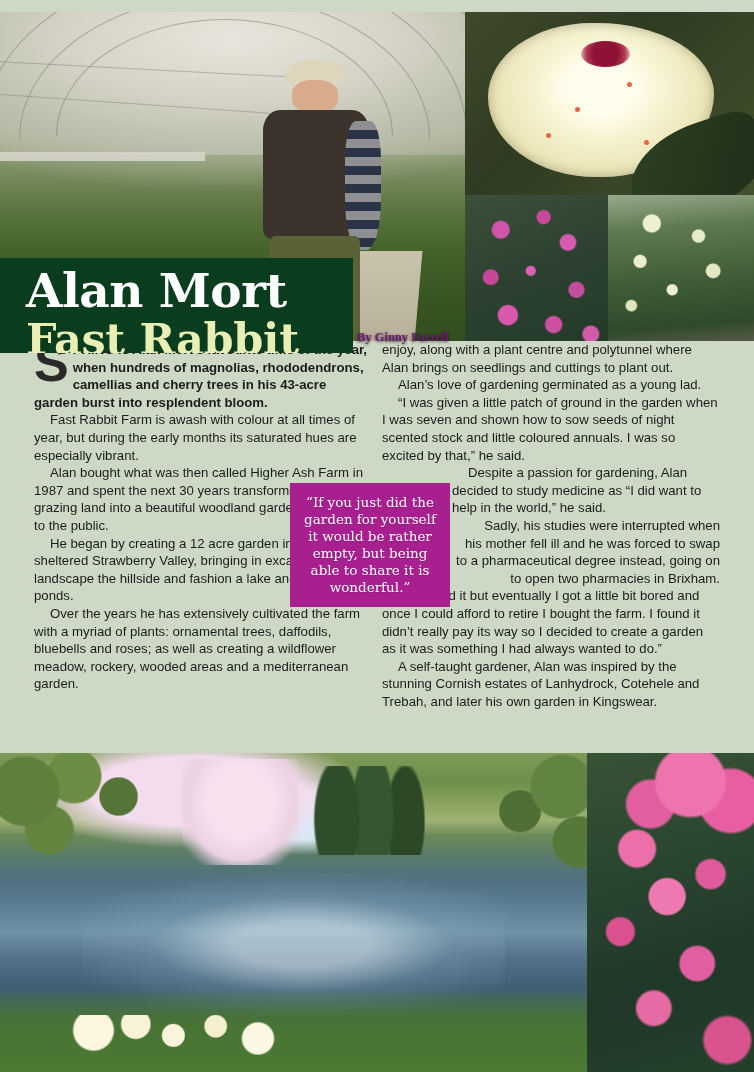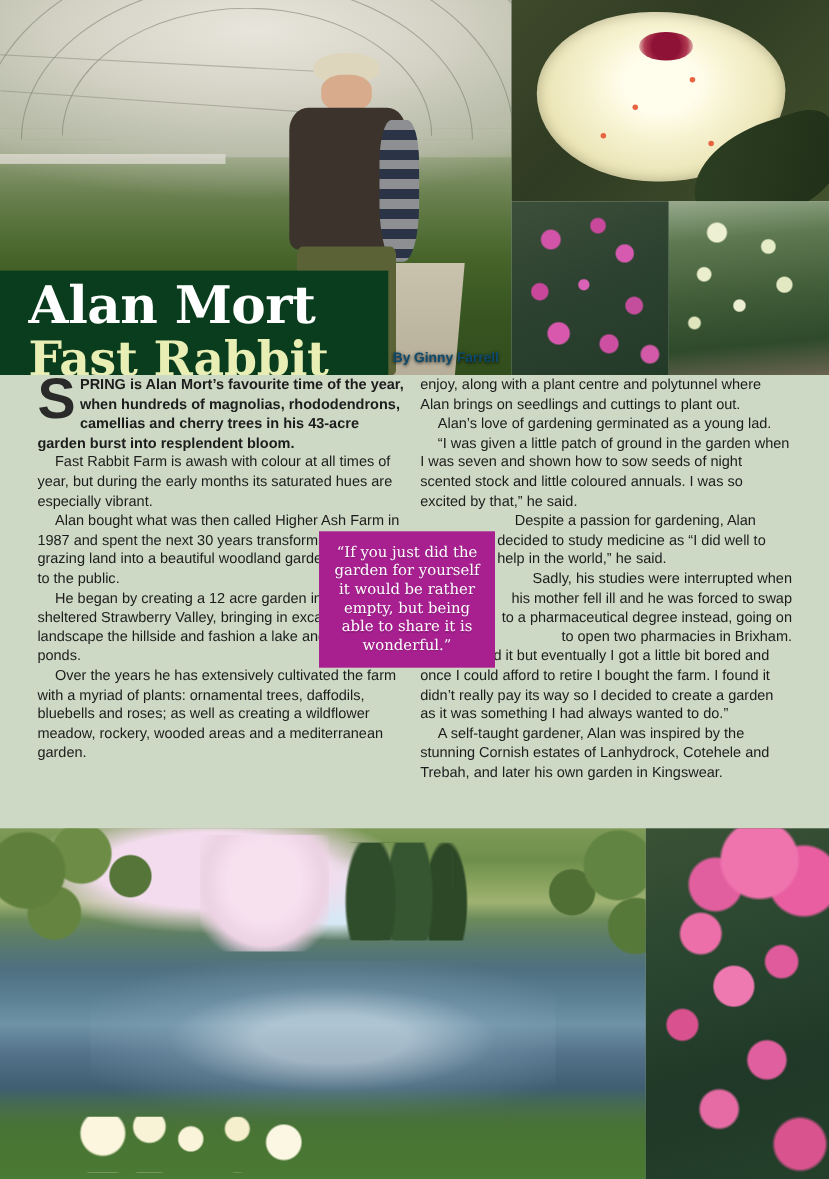--- a/index.html
+++ b/index.html
@@ -6,21 +6,21 @@
   body{
     width:754px;height:1072px;
     background:#cdd9c4;
     font-family:"Liberation Sans", sans-serif;
     overflow:hidden;
     position:relative;
   }
   .page{position:relative;width:754px;height:1072px;overflow:hidden;background:#cdd9c4;}
 
   
-  .hero{position:absolute;left:0;top:0;width:754px;height:341px;overflow:hidden;}
+  .hero{position:absolute;left:0;top:12px;width:754px;height:341px;overflow:hidden;}
 
   .photo{position:absolute;overflow:hidden;background:#4a5c3a;}
 
   
   #photo-polytunnel{left:0;top:0;width:465px;height:341px;
     background:
       radial-gradient(ellipse 120% 60% at 50% 8%, #e8e6dc 0%, #d5d3c6 30%, #b9bdaa 55%, transparent 75%),
       linear-gradient(#dedbcf 0%, #cfcdbf 18%, #b2b79f 34%, #7d8f62 52%, #51702f 70%, #3d5a24 86%, #36501f 100%);
   }
   
@@ -88,22 +88,22 @@
       radial-gradient(circle at 16% 70%, #dfe5bd 0 3%, transparent 4%),
       linear-gradient(175deg,#97a98c 0%,#5f7a52 22%,#3f5b37 55%,#2e4a2b 80%,#6a6450 100%);}
 
   
   .titleblock{position:absolute;left:0;top:246px;width:353px;height:95px;
     background:#0a3d1e;z-index:5;}
   .title-main{font-family:"DejaVu Serif", serif;font-weight:700;color:#ffffff;
     font-size:47px;line-height:1;letter-spacing:-.5px;margin:9px 0 0 26px;}
   .title-sub{font-family:"DejaVu Serif", serif;font-weight:700;color:#e8eeb4;
     font-size:43px;line-height:1;letter-spacing:-.3px;margin:4px 0 0 26px;}
-  .byline{position:absolute;left:357px;top:318px;z-index:6;color:#0c4a6e;
-    font-size:12.5px;font-weight:700;text-shadow:0 1px 3px rgba(0,0,0,.85);}
+  .byline{position:absolute;left:357px;top:318px;z-index:6;color:#701a75;
+    font-size:12.5px;font-weight:700;text-shadow:0 1px 3px rgba(0,0,0,.85);font-family:Liberation Serif, serif;}
 
   
   .article{position:absolute;left:0;top:341px;width:754px;height:412px;background:#cdd9c4;}
   .col{position:absolute;top:0;width:338px;font-size:13.2px;line-height:17.6px;color:#1c1c1c;}
   .col-left{left:34px;}
   .col-right{left:382px;}
   .col p{margin:0;text-indent:16px;}
   .col p.first{text-indent:0;}
   .standfirst{font-weight:700;}
   .dropcap{float:left;font-family:"Liberation Sans", sans-serif;font-weight:700;
@@ -223,21 +223,21 @@
       <p>Fast Rabbit Farm is awash with colour at all times of year, but during the early months its saturated hues are especially vibrant.</p>
       <p><span class="shape-left" style="float:right;width:0;height:78px;shape-outside:none;"></span><span>Alan bought what was then called Higher Ash Farm in 1987 and spent the next 30 years transforming the coarse grazing land into a beautiful woodland garden that is open to the public.</span></p>
       <p>He began by creating a 12 acre garden in the sheltered Strawberry Valley, bringing in excavators to landscape the hillside and fashion a lake and several ponds.</p>
       <p>Over the years he has extensively cultivated the farm with a myriad of plants: ornamental trees, daffodils, bluebells and roses; as well as creating a wildflower meadow, rockery, wooded areas and a mediterranean garden.</p>
     </div>
 
     <div class="col col-right">
       <p class="first">enjoy, along with a plant centre and polytunnel where Alan brings on seedlings and cuttings to plant out.</p>
       <p>Alan’s love of gardening germinated as a young lad.</p>
       <p>“I was given a little patch of ground in the garden when I was seven and shown how to sow seeds of night scented stock and little coloured annuals. I was so excited by that,” he said.</p>
-      <p style="padding-left:70px;">Despite a passion for gardening, Alan decided to study medicine as “I did well to help in the world,” he said.</p>
+      <p style="padding-left:70px;">Despite a passion for gardening, Alan decided to study medicine as “I did want to help in the world,” he said.</p>
       <p style="padding-left:70px;text-align:right;">Sadly, his studies were interrupted when his mother fell ill and he was forced to swap to a pharmaceutical degree instead, going on to open two pharmacies in Brixham.</p>
       <p>“I enjoyed it but eventually I got a little bit bored and once I could afford to retire I bought the farm. I found it didn’t really pay its way so I decided to create a garden as it was something I had always wanted to do.”</p>
       <p>A self-taught gardener, Alan was inspired by the stunning Cornish estates of Lanhydrock, Cotehele and Trebah, and later his own garden in Kingswear.</p>
     </div>
   </div>
 
   <div class="pullquote">
     <div class="pullquote-text">“If you just did the garden for yourself it would be rather empty, but being able to share it is wonderful.”</div>
   </div>
 

